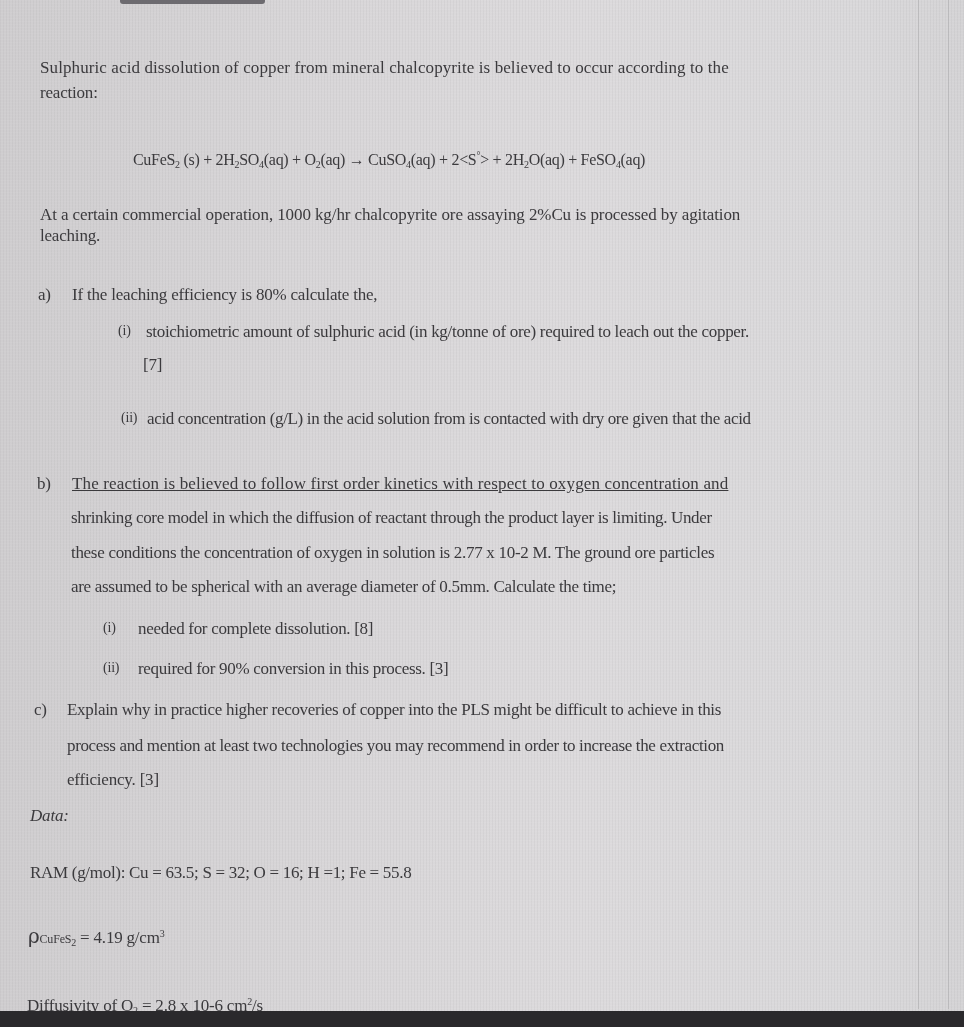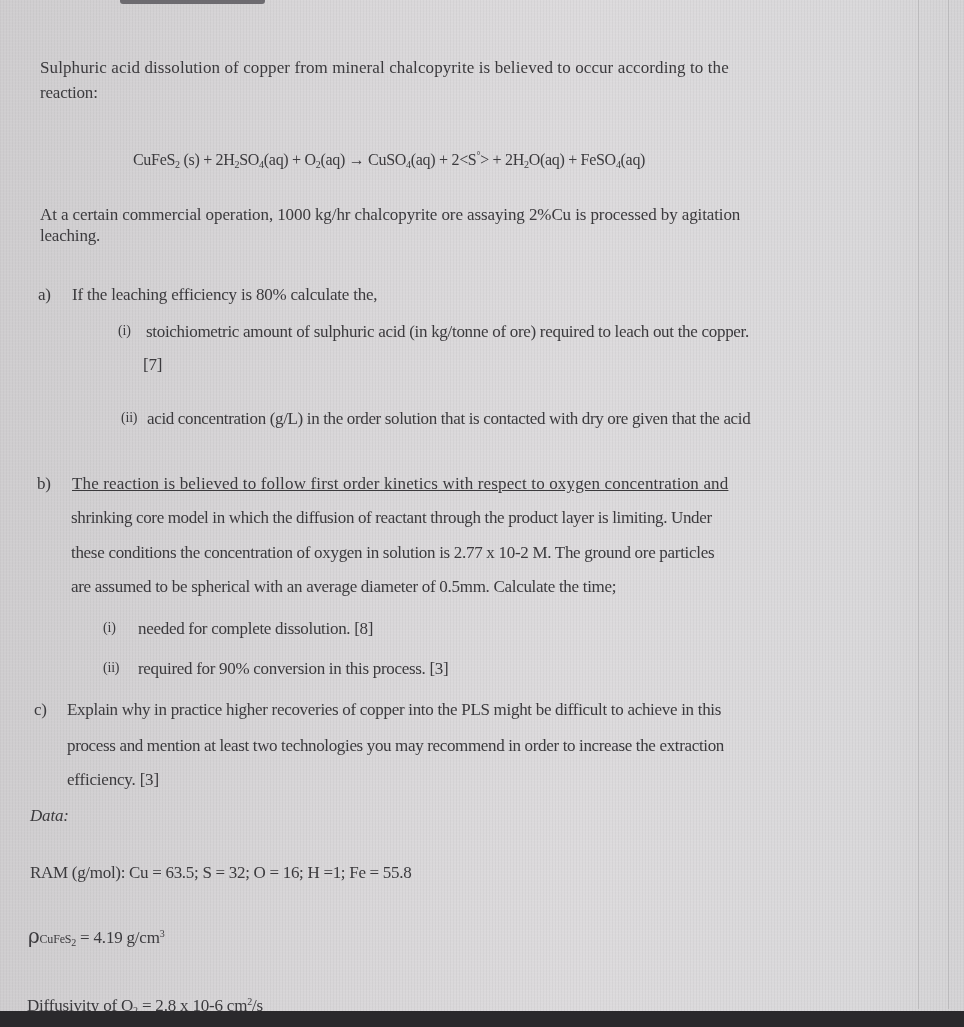--- a/index.html
+++ b/index.html
@@ -86,21 +86,21 @@
   <div class="line" style="left:40px; top:226px;">leaching.</div>
 
   <div class="line" style="left:38px; top:285px;">a)</div>
   <div class="line" style="left:72px; top:285px;">If the leaching efficiency is 80% calculate the,</div>
 
   <div class="line" style="left:118px; top:323px; font-size:14px;">(i)</div>
   <div class="line" style="left:146px; top:322px; letter-spacing:-0.3px;">stoichiometric amount of sulphuric acid (in kg/tonne of ore) required to leach out the copper.</div>
   <div class="line" style="left:143px; top:355px;">[7]</div>
 
   <div class="line" style="left:121px; top:410px; font-size:14px;">(ii)</div>
-  <div class="line" style="left:147px; top:409px; letter-spacing:-0.35px;">acid concentration (g/L) in the order solution that is contacted with dry ore given that the acid</div>
+  <div class="line" style="left:147px; top:409px; letter-spacing:-0.35px;">acid concentration (g/L) in the acid solution from is contacted with dry ore given that the acid</div>
 
   <div class="line" style="left:37px; top:474px;">b)</div>
   <div class="line" style="left:72px; top:474px; letter-spacing:0.15px;text-decoration:underline;">The reaction is believed to follow first order kinetics with respect to oxygen concentration and</div>
   <div class="line" style="left:71px; top:508px; letter-spacing:-0.35px;">shrinking core model in which the diffusion of reactant through the product layer is limiting. Under</div>
   <div class="line" style="left:71px; top:543px; letter-spacing:-0.3px;">these conditions the concentration of oxygen in solution is 2.77 x 10-2 M. The ground ore particles</div>
   <div class="line" style="left:71px; top:577px; letter-spacing:-0.3px;">are assumed to be spherical with an average diameter of 0.5mm. Calculate the time;</div>
 
   <div class="line" style="left:103px; top:620px; font-size:14px;">(i)</div>
   <div class="line" style="left:138px; top:619px; letter-spacing:-0.3px;">needed for complete dissolution. [8]</div>
   <div class="line" style="left:103px; top:660px; font-size:14px;">(ii)</div>

